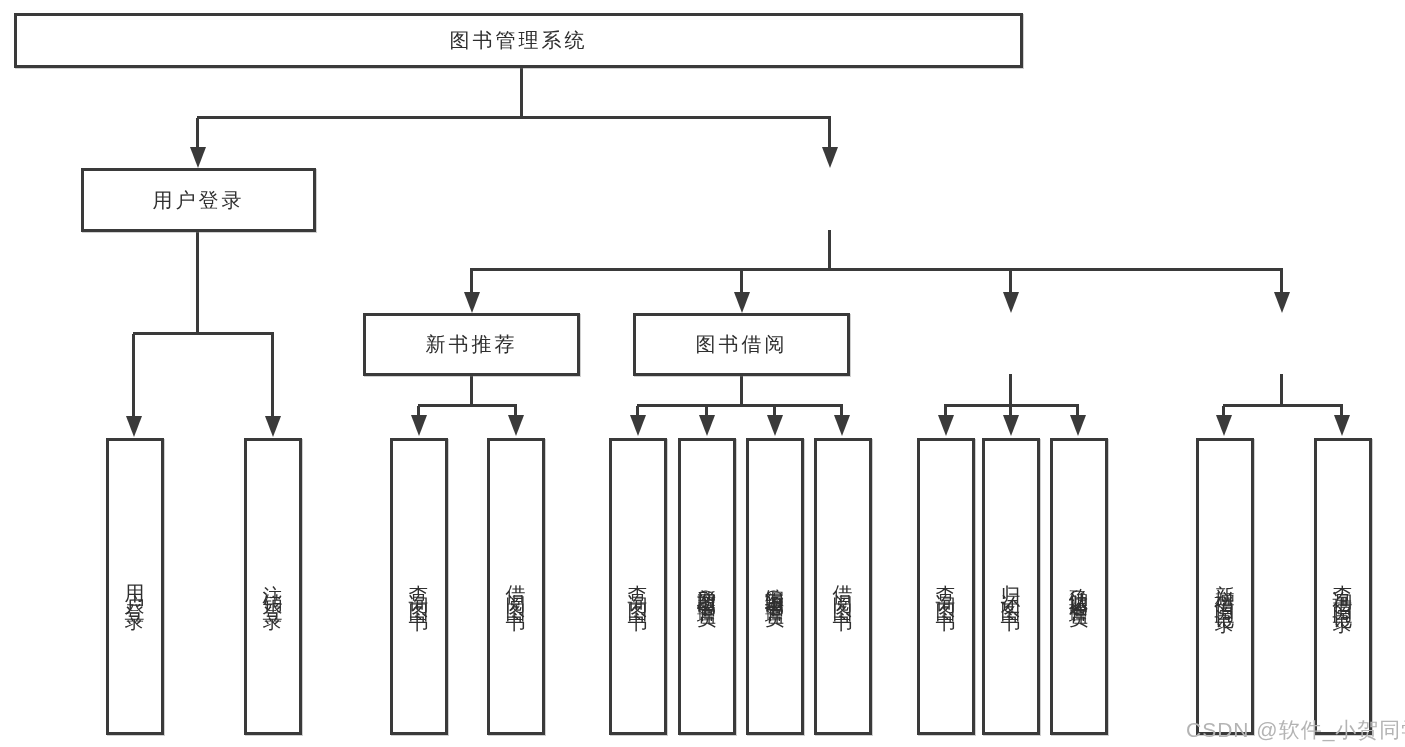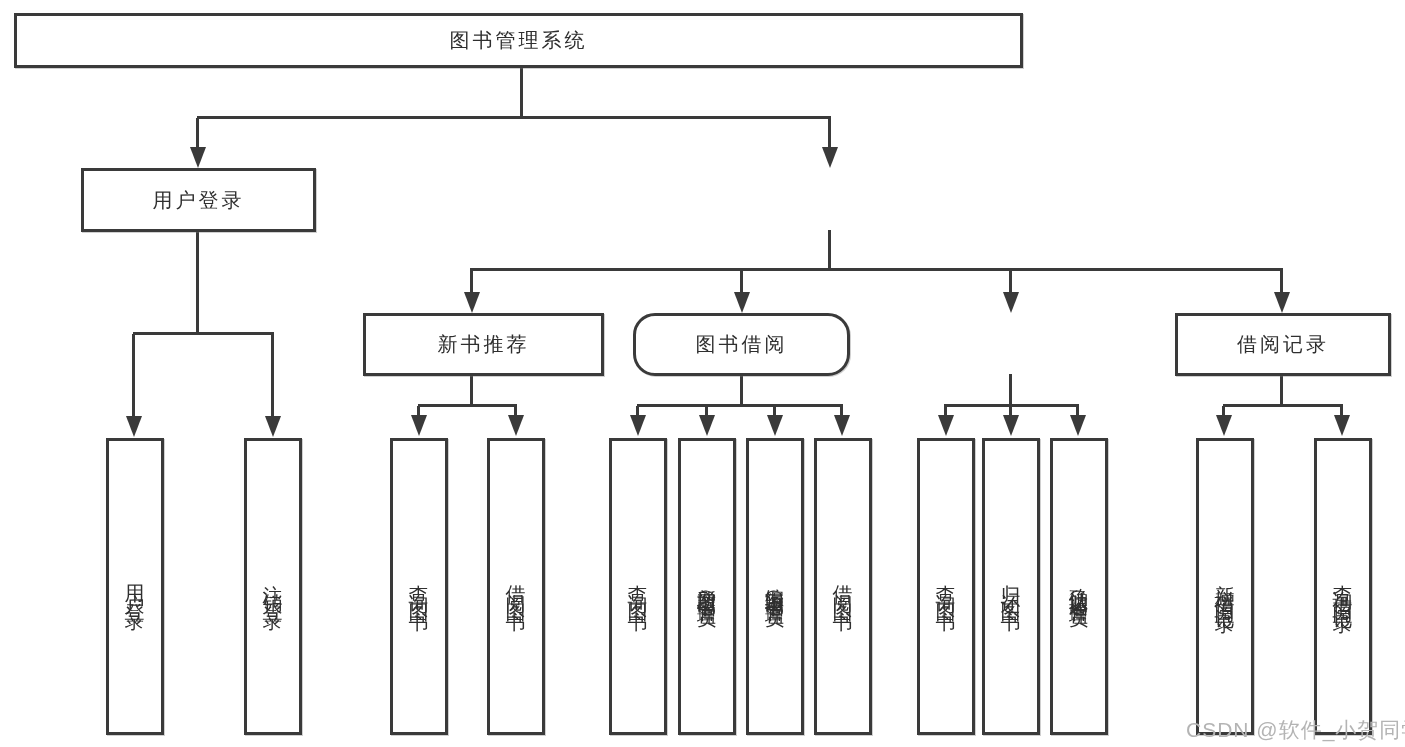--- a/index.html
+++ b/index.html
@@ -102,28 +102,25 @@
   <div class="arr" style="left:1334px;top:415px;"></div>
 
   <div class="node" style="left:14px;top:13px;width:1009px;height:55px;">
     <span>图书管理系统</span>
   </div>
 
   <div class="node" style="left:81px;top:168px;width:235px;height:64px;">
     <span>用户登录</span>
   </div>
 
-  <div class="node" style="left:363px;top:313px;width:241px;height:63px;">
+  <div class="node" style="left:363px;top:313px;width:217px;height:63px;">
     <span>新书推荐</span>
   </div>
-  <div class="node" style="left:633px;top:313px;width:217px;height:63px;border-radius:22px;">
+  <div class="node" style="left:633px;top:313px;width:217px;height:63px;">
     <span>图书借阅</span>
-  </div>
-  <div class="node" style="left:1175px;top:313px;width:216px;height:63px;">
-    <span>借阅记录</span>
   </div>
 
   <div class="node v" style="left:106px;top:438px;width:58px;height:297px;">
     <span>用户登录</span>
   </div>
   <div class="node v" style="left:244px;top:438px;width:58px;height:297px;">
     <span>注销登录</span>
   </div>
 
   <div class="node v" style="left:390px;top:438px;width:58px;height:297px;">

